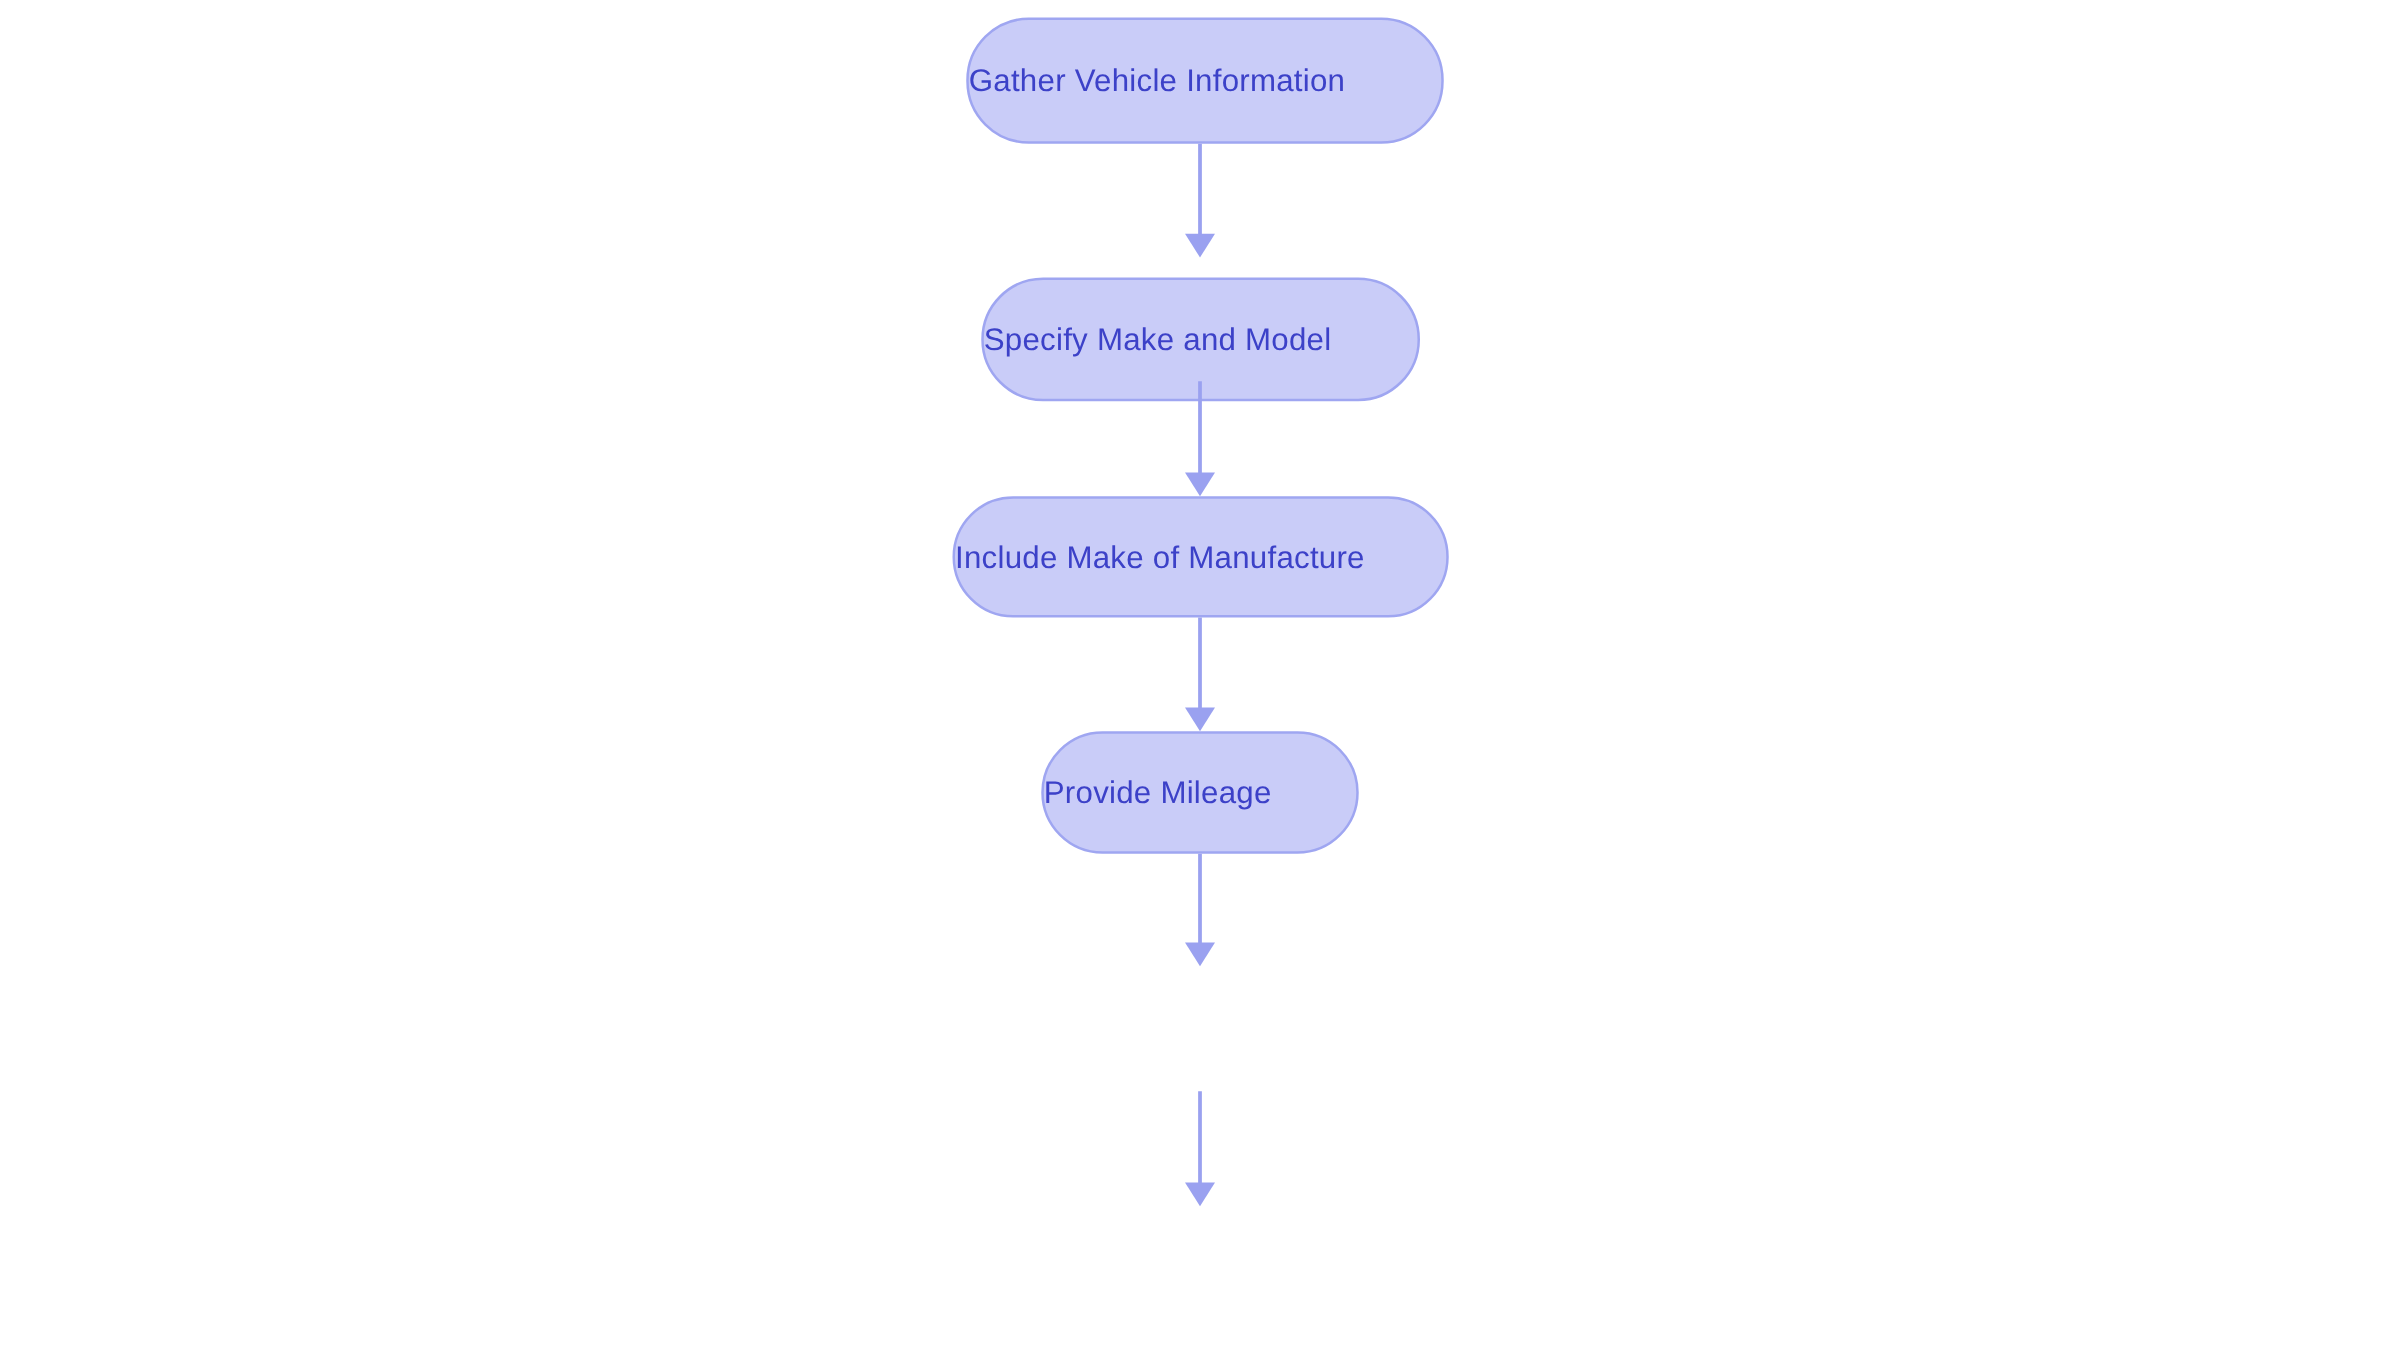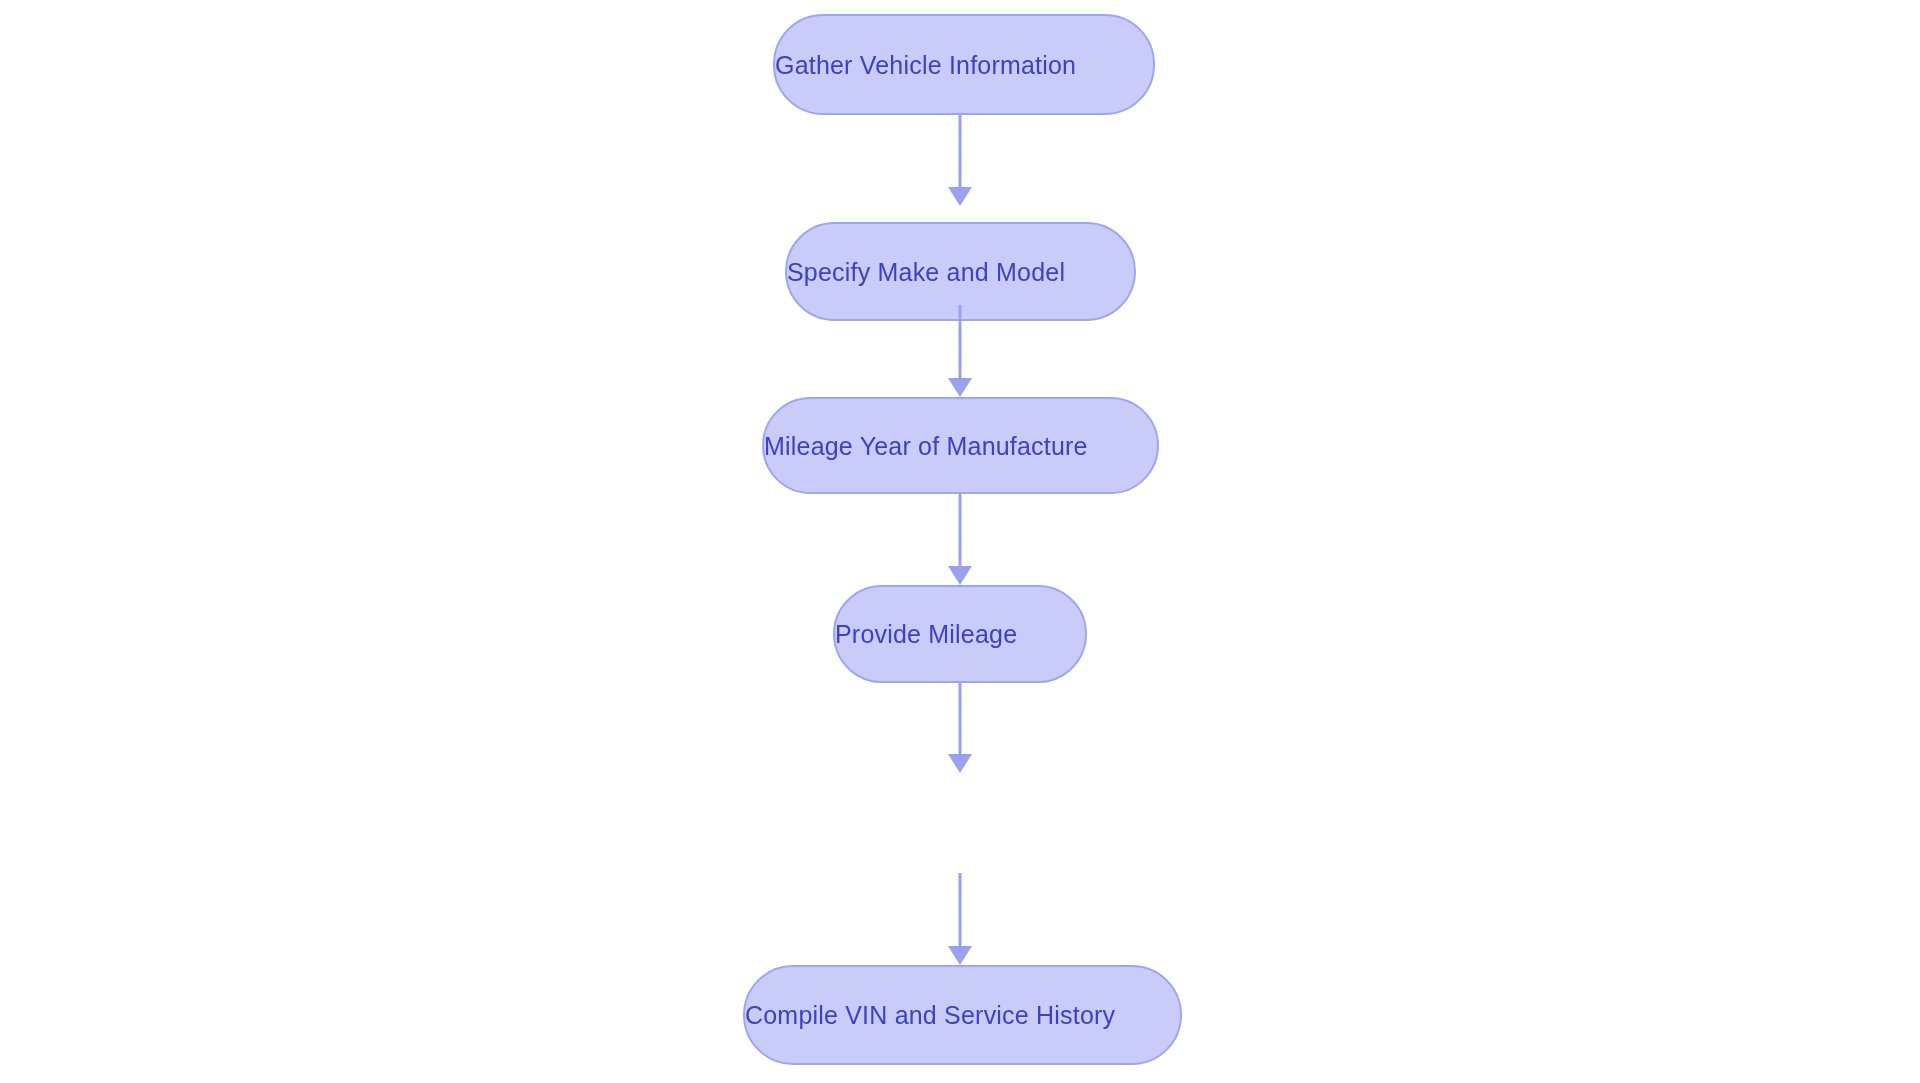--- a/index.html
+++ b/index.html
@@ -89,21 +89,21 @@
   <div class="node n2">
     <span class="node-label">Specify Make and Model</span>
   </div>
 
   <div class="arrow a2">
     <div class="arrow-line"></div>
     <div class="arrow-head"></div>
   </div>
 
   <div class="node n3">
-    <span class="node-label">Mileage Year of Manufacture</span>
+    <span class="node-label">Include Make of Manufacture</span>
   </div>
 
   <div class="arrow a3">
     <div class="arrow-line"></div>
     <div class="arrow-head"></div>
   </div>
 
   <div class="node n4">
     <span class="node-label">Provide Mileage</span>
   </div>
@@ -112,17 +112,14 @@
     <div class="arrow-line"></div>
     <div class="arrow-head"></div>
   </div>
 
 
   <div class="arrow a5">
     <div class="arrow-line"></div>
     <div class="arrow-head"></div>
   </div>
 
-  <div class="node n6">
-    <span class="node-label">Compile VIN and Service History</span>
-  </div>
 
 </div>
 
 </body></html>

